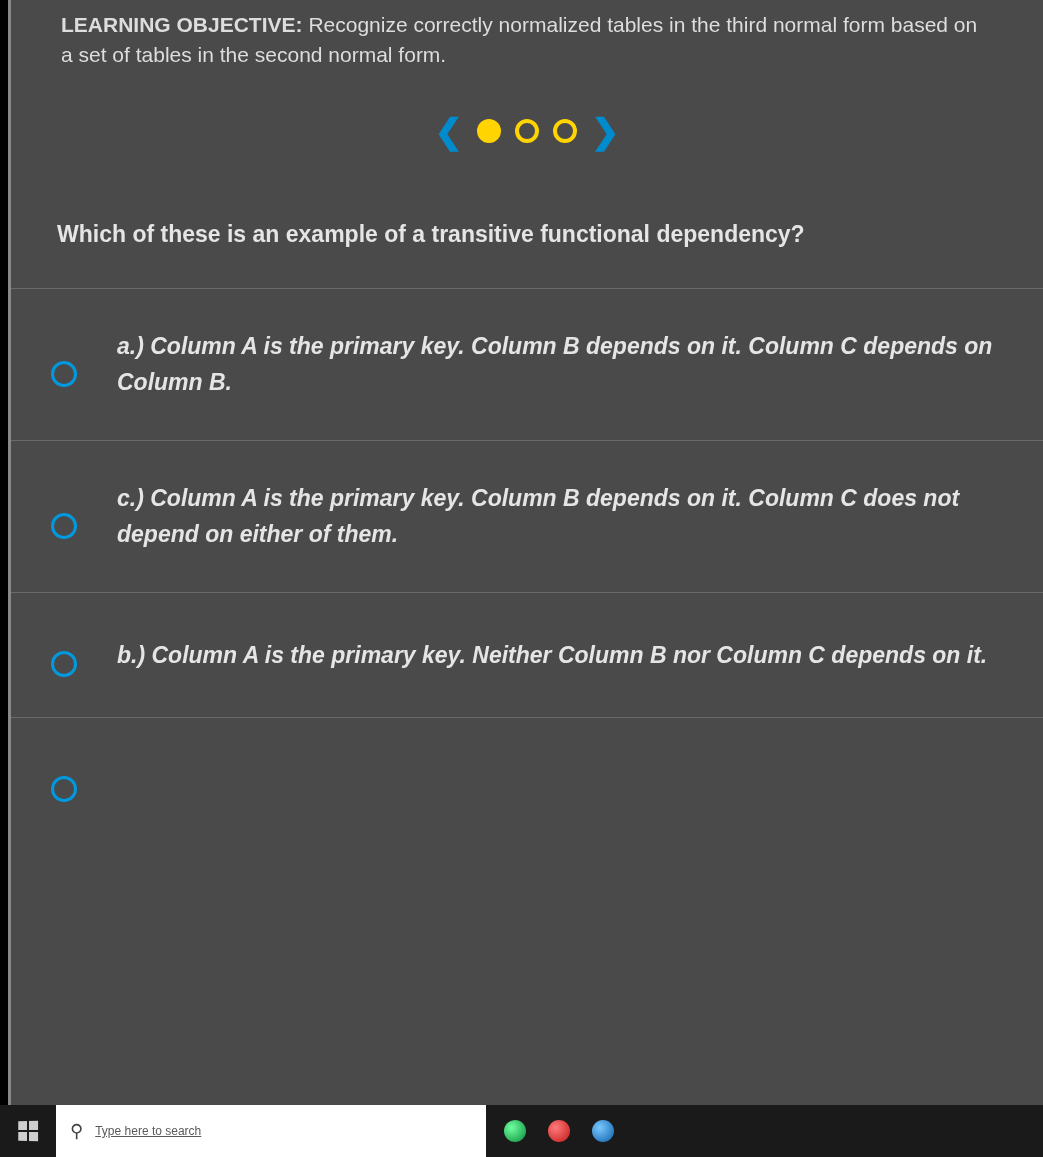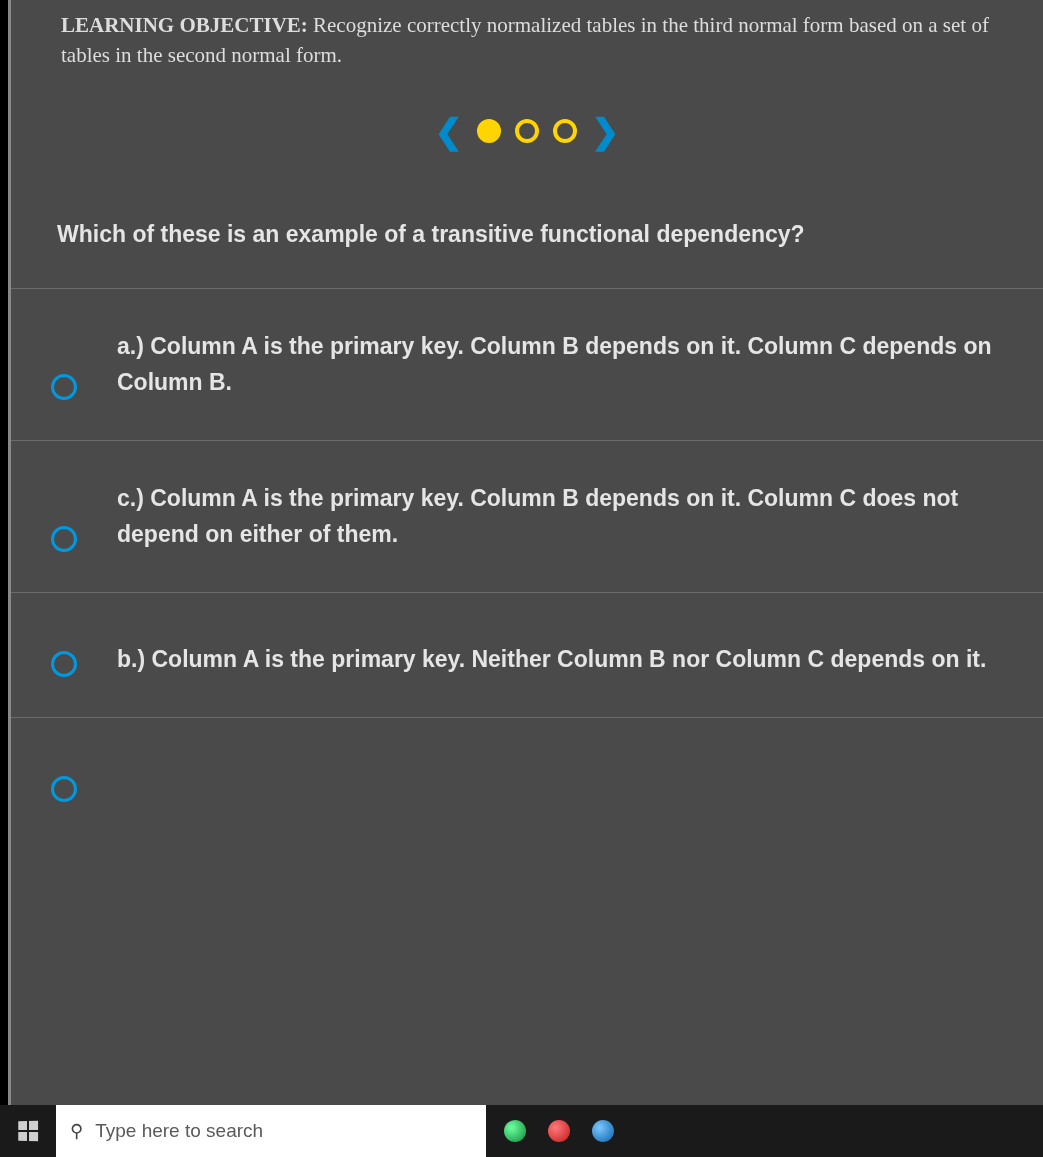--- a/index.html
+++ b/index.html
@@ -24,21 +24,20 @@
       background: #4a4a4a;
       border-left: 3px solid #888;
       display: flex;
       flex-direction: column;
     }
     .objective-block {
       padding: 10px 50px 30px 50px;
       color: #ddd;
       font-size: 21px;
       line-height: 1.45;
-      font-family: Liberation Serif, serif;
     }
     .objective-label {
       font-weight: bold;
       color: #ddd;
     }
     .pager {
       display: flex;
       align-items: center;
       justify-content: center;
       gap: 14px;
@@ -63,24 +62,25 @@
     }
     .question-text {
       padding: 20px 30px 40px 30px;
       color: #e5e5e5;
       font-size: 23px;
       font-weight: bold;
       margin-left: 16px;
     }
     .option-row {
       display: flex;
-      align-items: flex-end;
+      align-items: center;
       padding: 40px 30px 40px 40px;
       border-top: 1px solid #6a6a6a;
       cursor: pointer;
+      font-style: italic;
     }
     .option-radio {
       flex: 0 0 auto;
       width: 26px;
       height: 26px;
       border: 3px solid #0099e0;
       border-radius: 50%;
       margin-top: 18px;
       margin-right: 40px;
     }
@@ -135,21 +135,22 @@
       gap: 12px;
       cursor: text;
     }
     .search-icon {
       color: #444;
       font-size: 18px;
       transform: scaleX(-1);
     }
     .search-placeholder {
       color: #5a5a5a;
-      font-size: 19px;
+      font-size: 12px;
+      text-decoration: underline;
     }
     .task-icons {
       display: flex;
       align-items: center;
       padding-left: 18px;
       gap: 22px;
     }
     .task-icon-circle {
       width: 22px;
       height: 22px;

